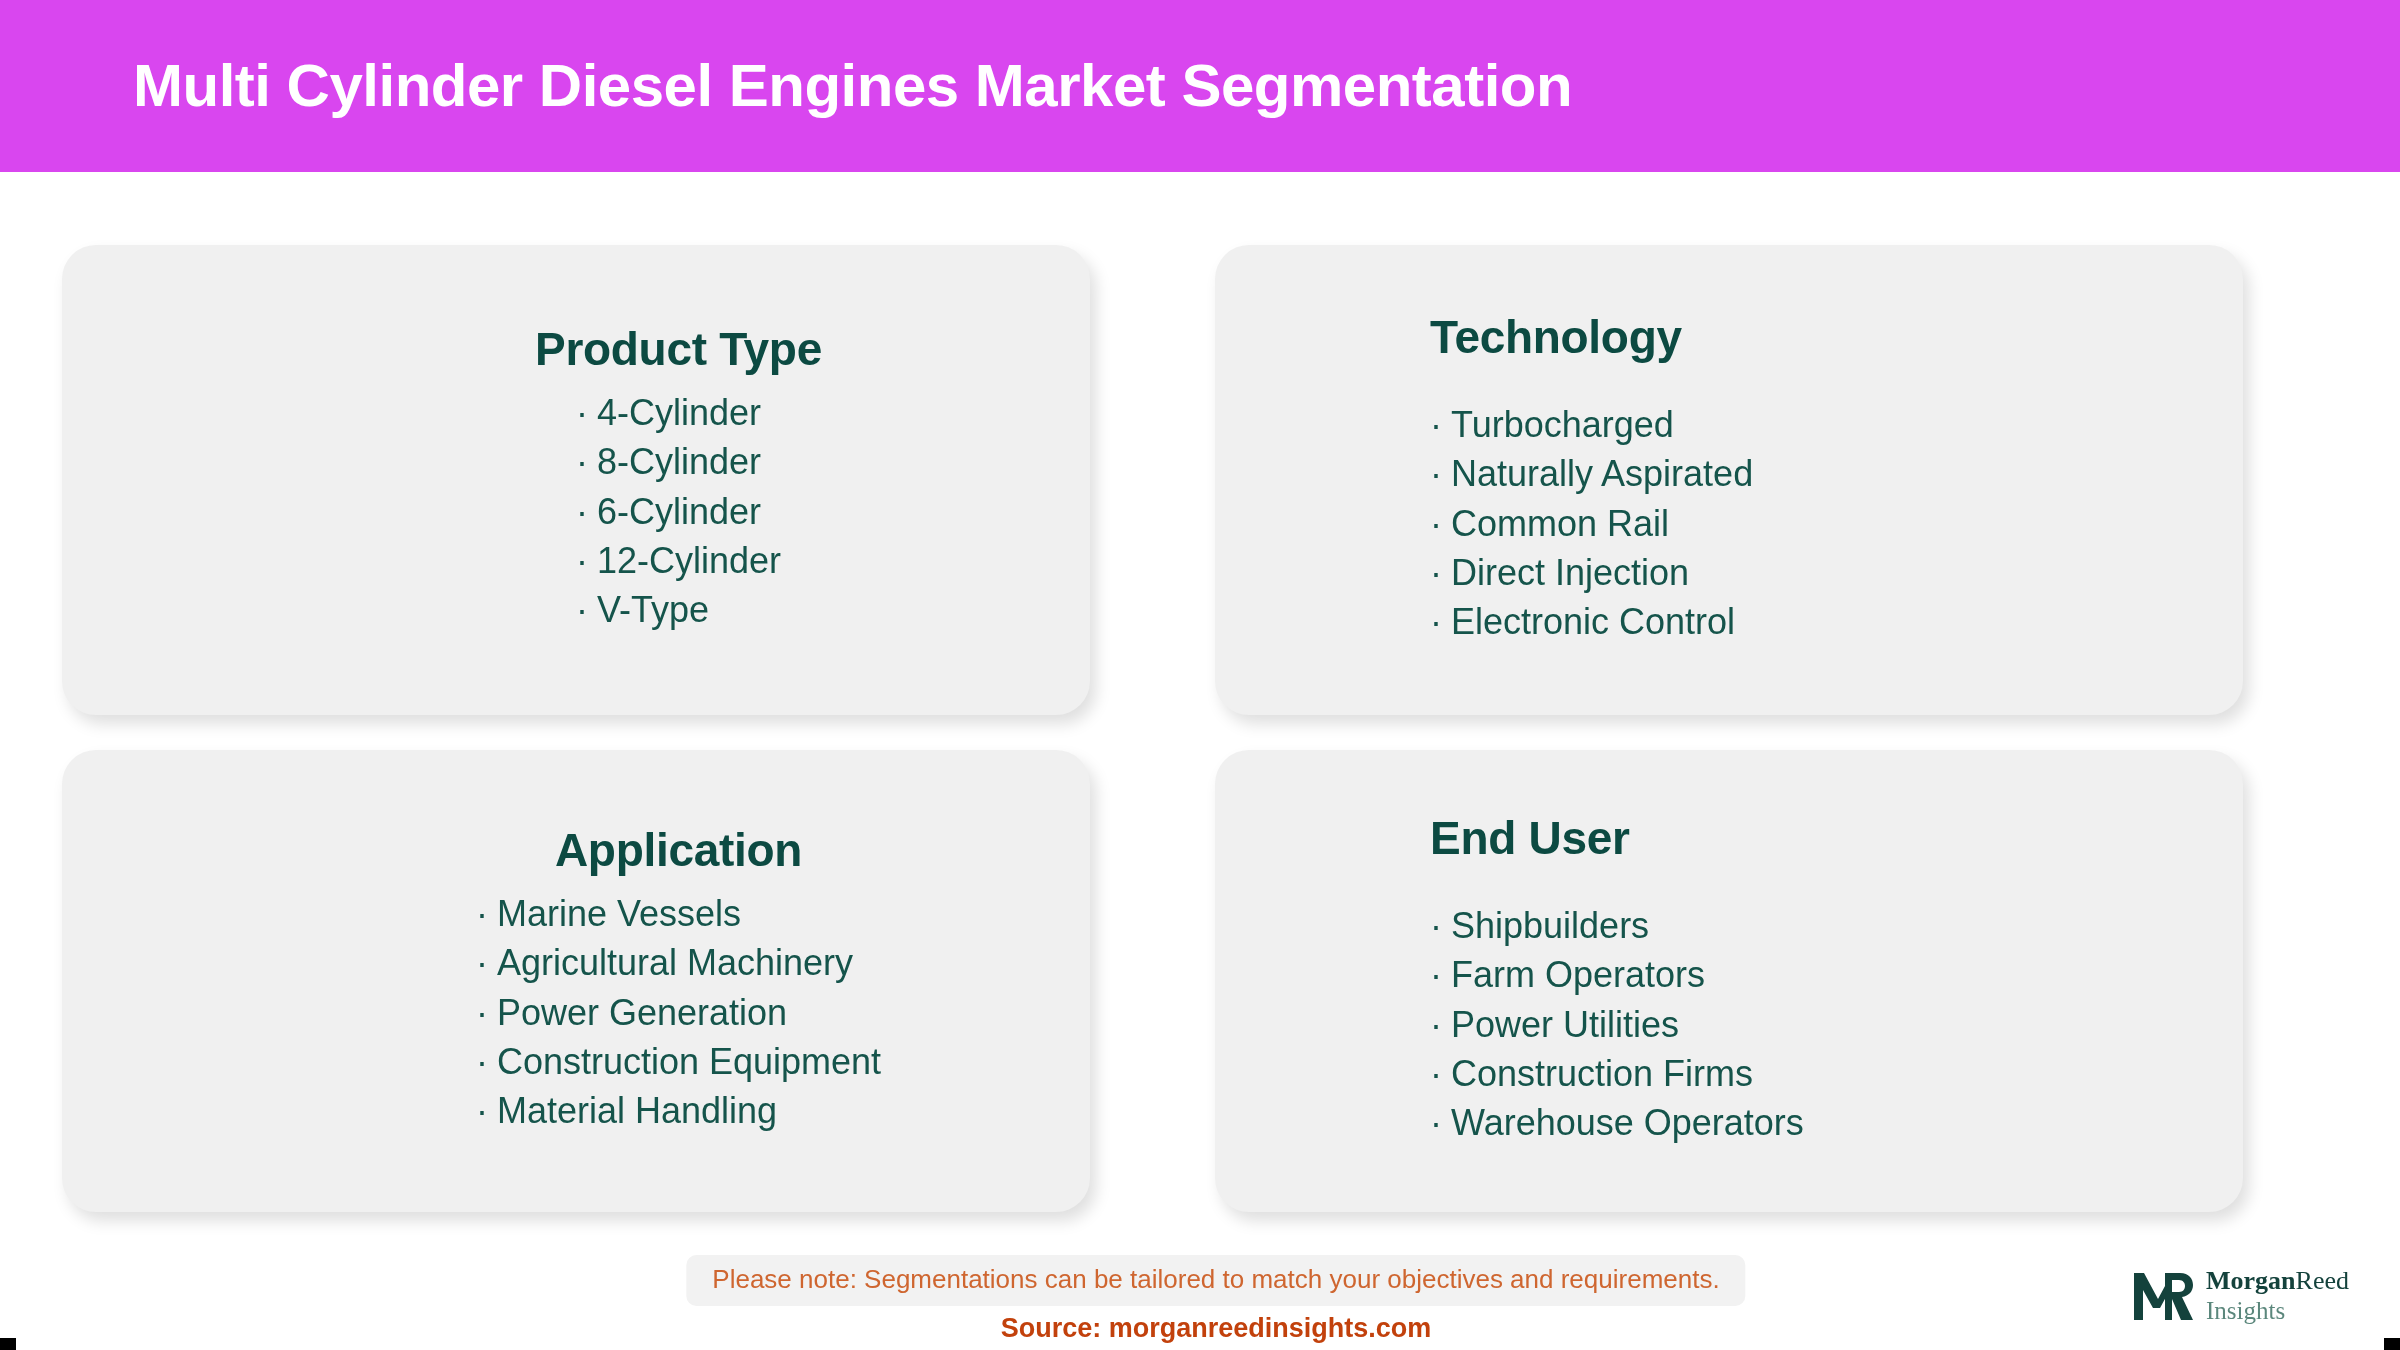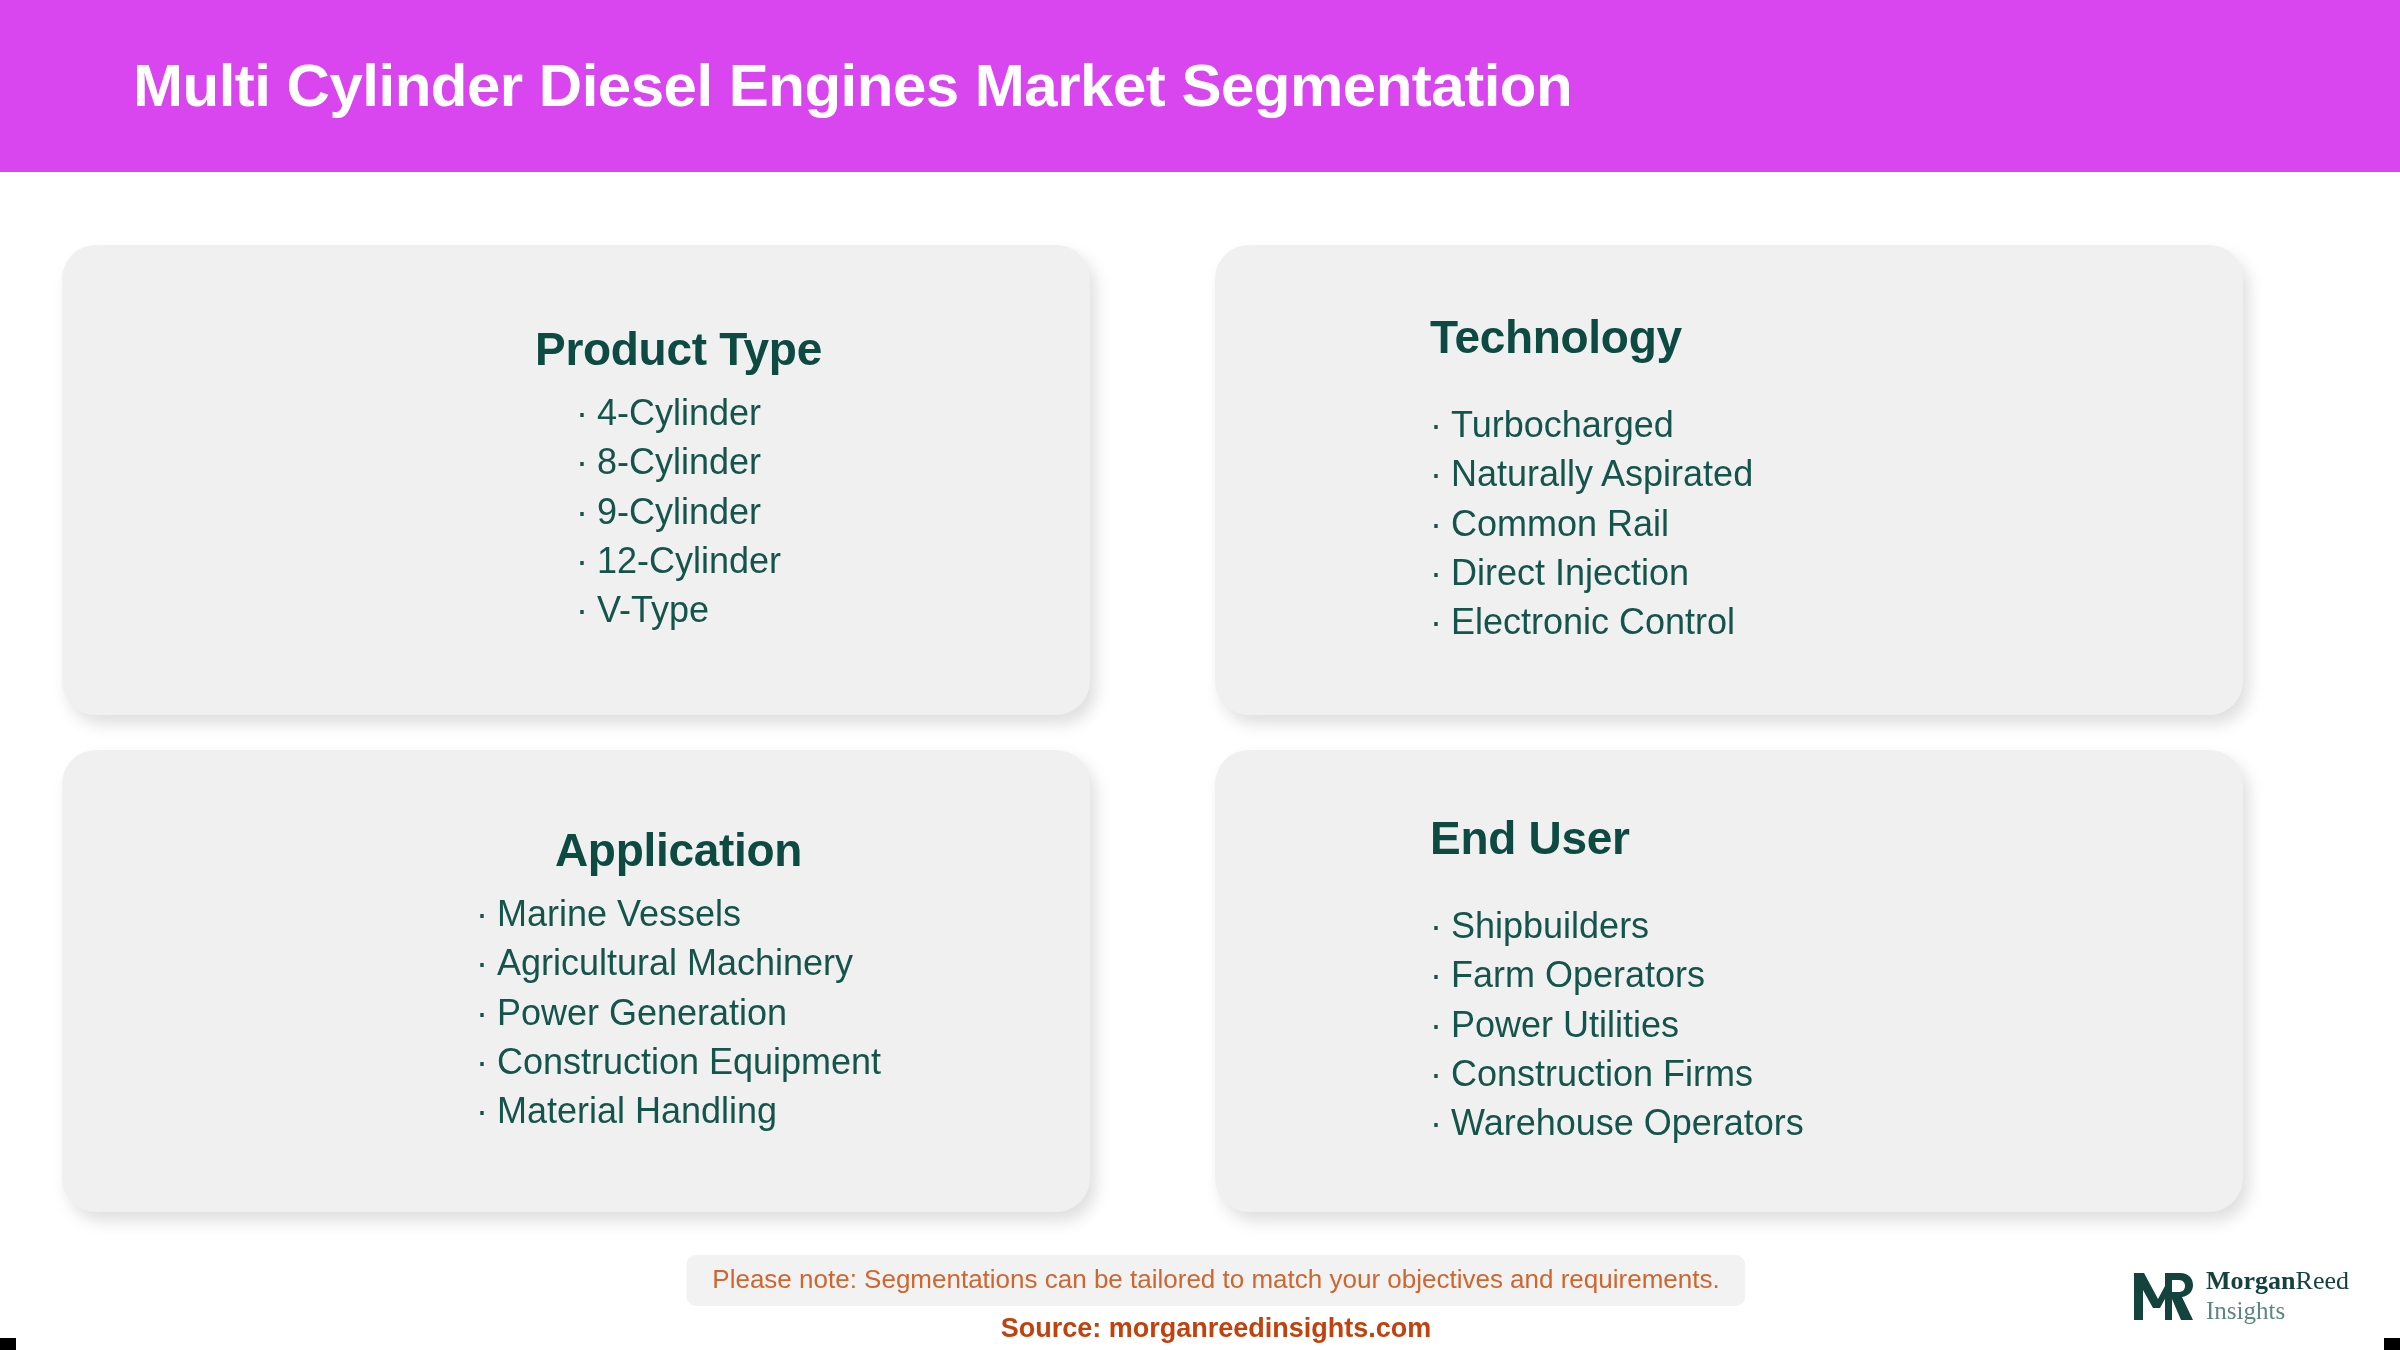--- a/index.html
+++ b/index.html
@@ -200,21 +200,21 @@
         <li>
           <span class="bullet-dot">·</span>
           <span>4-Cylinder</span>
         </li>
         <li>
           <span class="bullet-dot">·</span>
           <span>8-Cylinder</span>
         </li>
         <li>
           <span class="bullet-dot">·</span>
-          <span>9-Cylinder</span>
+          <span>6-Cylinder</span>
         </li>
         <li>
           <span class="bullet-dot">·</span>
           <span>12-Cylinder</span>
         </li>
         <li>
           <span class="bullet-dot">·</span>
           <span>V-Type</span>
         </li>
       </ul>

